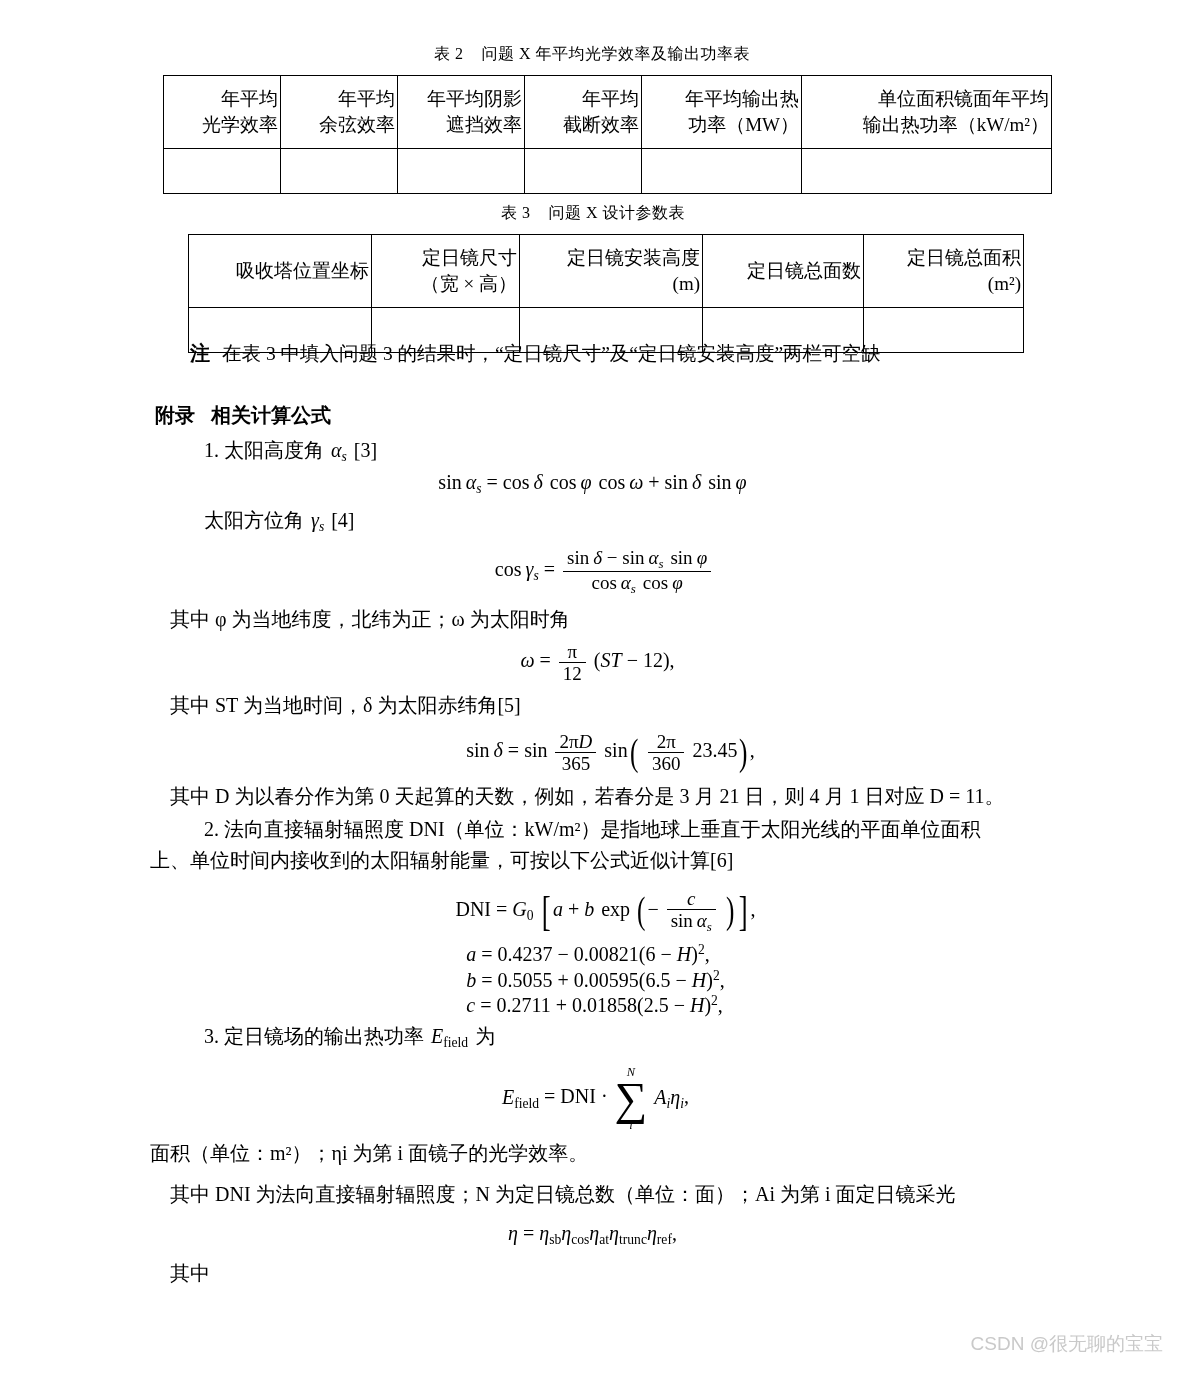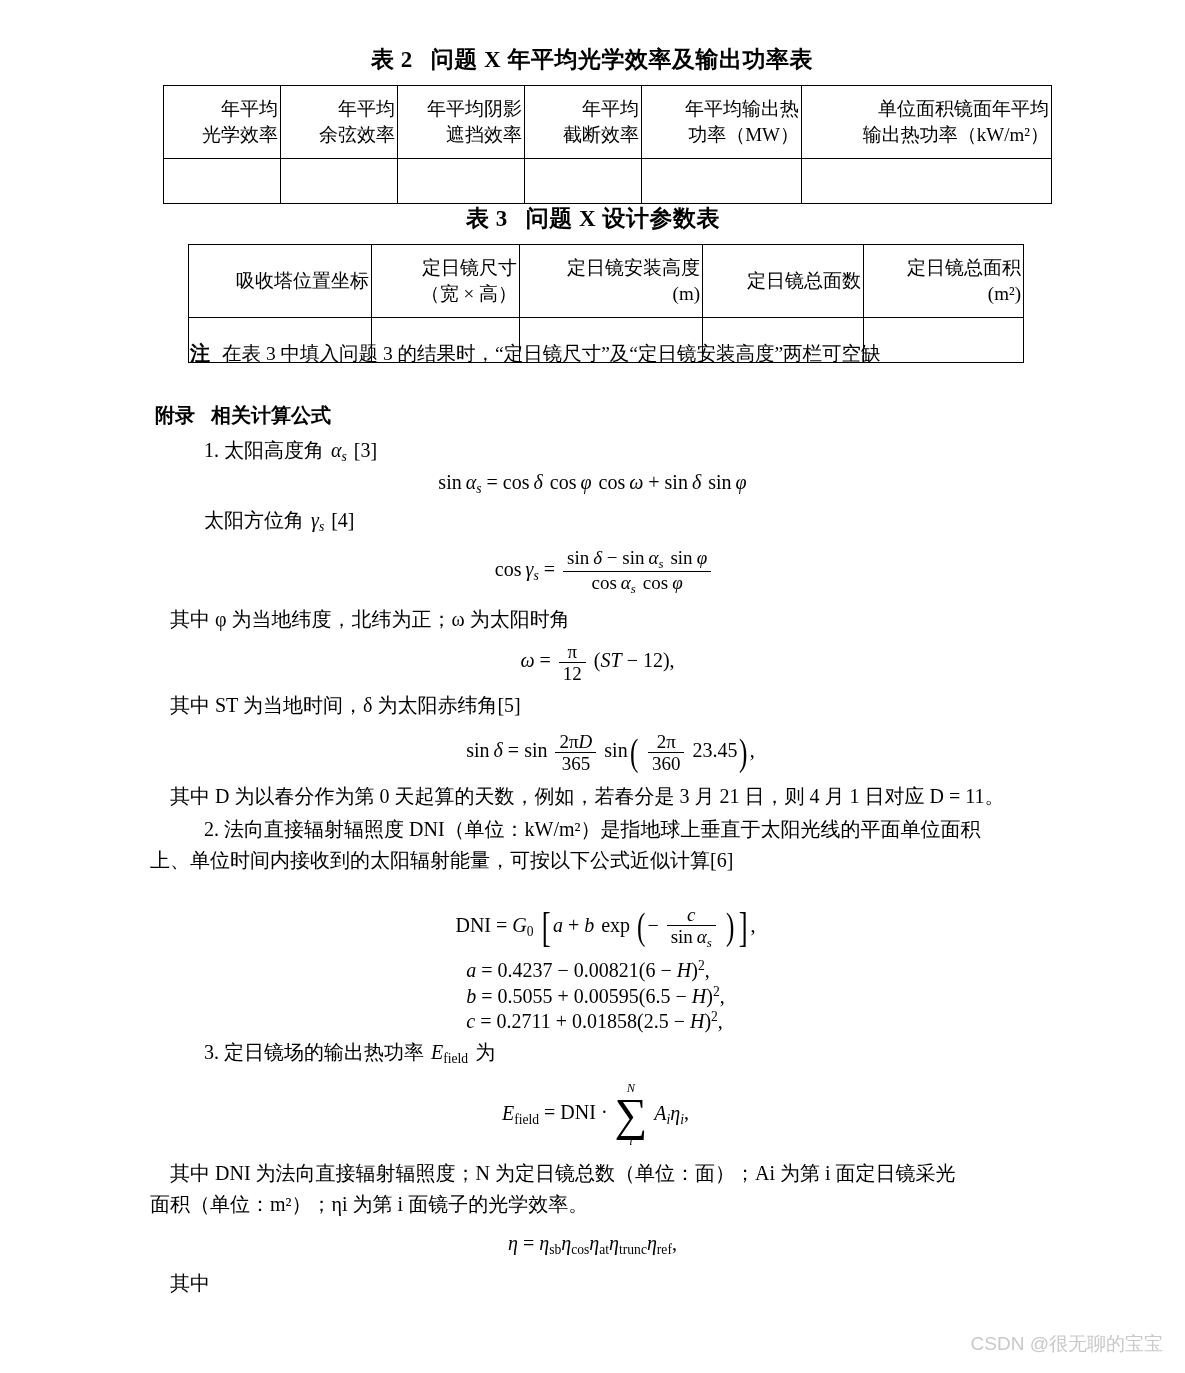--- a/index.html
+++ b/index.html
@@ -18,22 +18,22 @@
 
   .page {
     position: relative;
     width: 1185px;
     height: 1373px;
   }
 
   
   .tbl-title {
     text-align: center;
-    font-weight: bold;
-    font-size: 23px;
+    font-weight: normal;
+    font-size: 16px;
     letter-spacing: 0.5px;
   }
   .tbl-title .sp { display: inline-block; width: 18px; }
 
   table.grid {
     border-collapse: collapse;
     table-layout: fixed;
   }
   table.grid td {
     border: 1.6px solid #000;
@@ -311,21 +311,21 @@
         <span class="den">360</span>
       </span>
       23.45<span class="paren-big">)</span>,
     </div>
 
     <div class="para full" style="margin-top:6px">其中 D 为以春分作为第 0 天起算的天数，例如，若春分是 3 月 21 日，则 4 月 1 日对应 D = 11。</div>
 
     <div class="para full" style="margin-top:2px;text-indent:34px">2. 法向直接辐射辐照度 DNI（单位：kW/m²）是指地球上垂直于太阳光线的平面单位面积</div>
     <div class="para full" style="margin-left:150px">上、单位时间内接收到的太阳辐射能量，可按以下公式近似计算[6]</div>
 
-    <div class="eq" style="margin-top:28px;padding-left:26px">
+    <div class="eq" style="margin-top:12px;padding-left:26px">
       <span class="mup">DNI</span> = <span class="mi">G<span class="sub up">0</span></span>
       <span class="brack-big">[</span><span class="mi">a</span> + <span class="mi">b</span><span class="mspace"></span><span class="mup">exp</span>
       <span class="paren-big">(</span>−
       <span class="frac">
         <span class="num"><span class="mi">c</span></span>
         <span class="den"><span class="mup">sin</span><span class="thin"></span><span class="mi">α<span class="sub">s</span></span></span>
       </span>
       <span class="paren-big">)</span><span class="brack-big">]</span>,
     </div>
 
@@ -351,22 +351,22 @@
     <div class="eq" style="margin-top:14px;padding-left:6px">
       <span class="mi">E<span class="sub up">field</span></span> = <span class="mup">DNI</span> ·
       <span class="sumblk">
         <span class="lim">N</span>
         <span class="sig">∑</span>
         <span class="lim">i</span>
       </span>
       <span class="mi">A<span class="sub">i</span></span><span class="mi">η<span class="sub">i</span></span>,
     </div>
 
+    <div class="para full" style="margin-left:150px">面积（单位：m²）；ηi 为第 i 面镜子的光学效率。</div>
     <div class="para full" style="margin-top:10px">其中 DNI 为法向直接辐射辐照度；N 为定日镜总数（单位：面）；Ai 为第 i 面定日镜采光</div>
-    <div class="para full" style="margin-left:150px">面积（单位：m²）；ηi 为第 i 面镜子的光学效率。</div>
 
 
     <div class="eq" style="margin-top:12px;padding-left:0px">
       <span class="mi">η</span> = <span class="mi">η<span class="sub up">sb</span></span><span class="mi">η<span class="sub up">cos</span></span><span class="mi">η<span class="sub up">at</span></span><span class="mi">η<span class="sub up">trunc</span></span><span class="mi">η<span class="sub up">ref</span></span>,
     </div>
 
     <div class="para" style="margin-top:10px">其中</div>
 
   </div>
 

